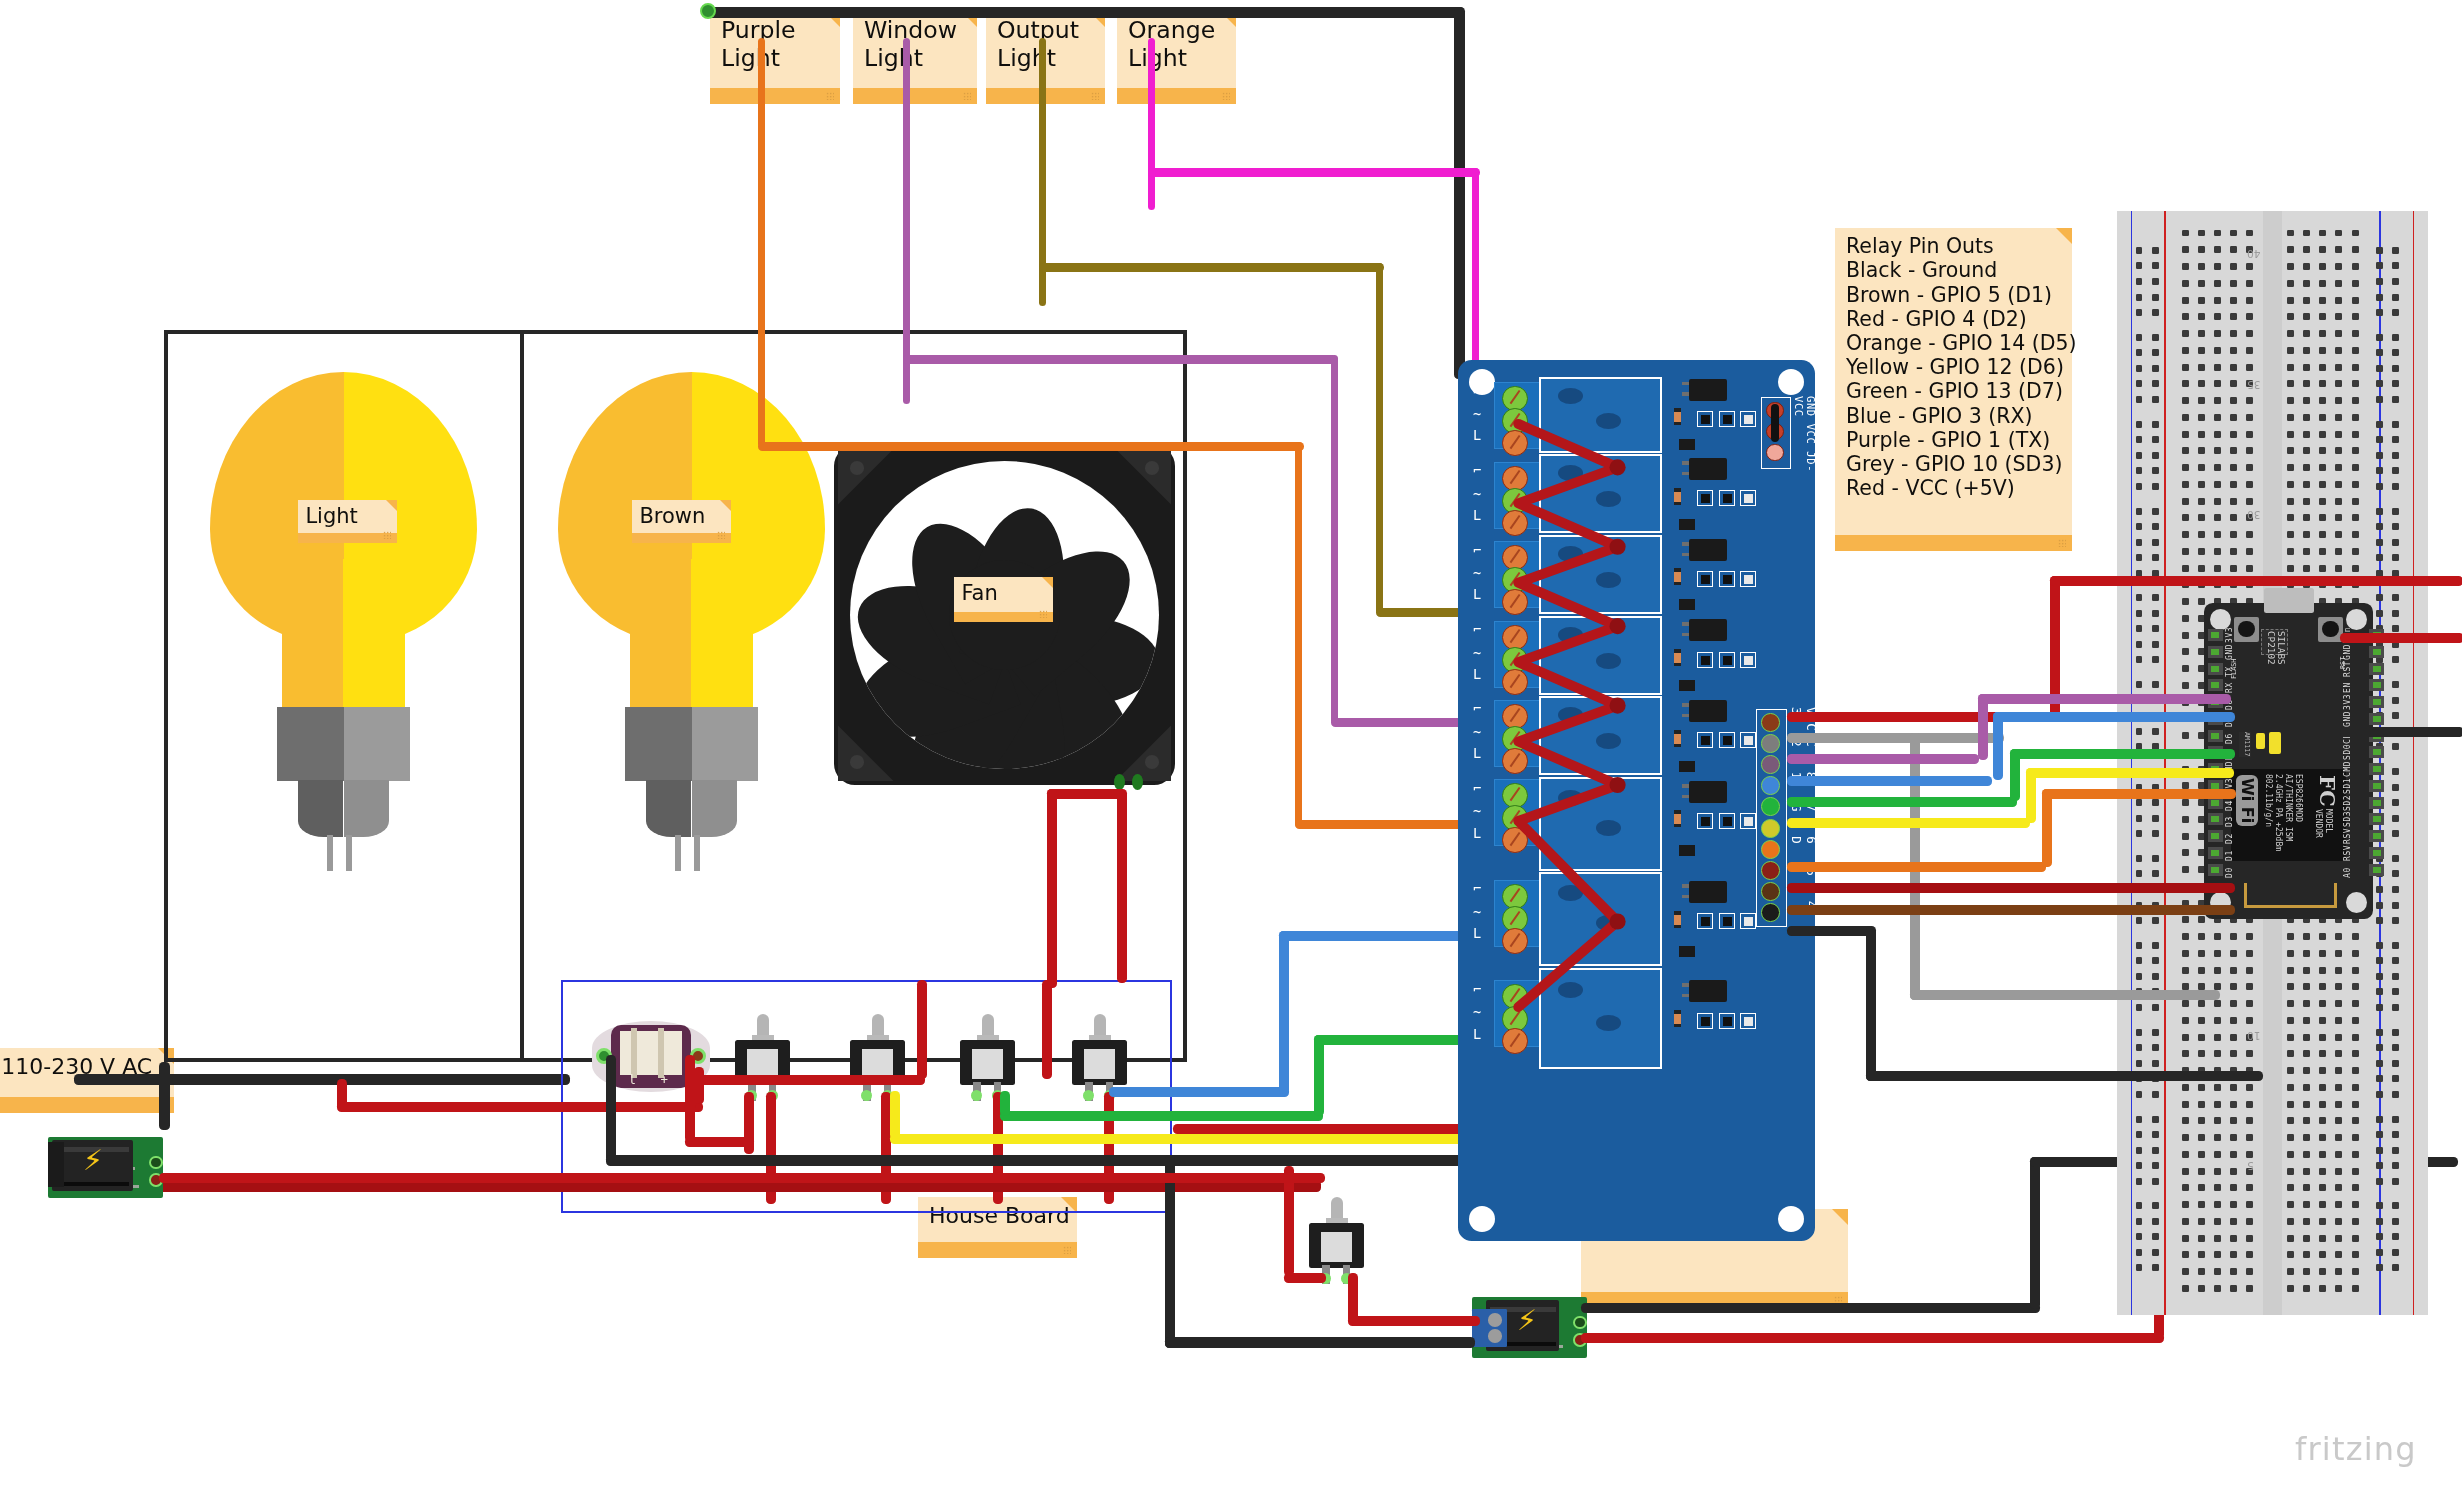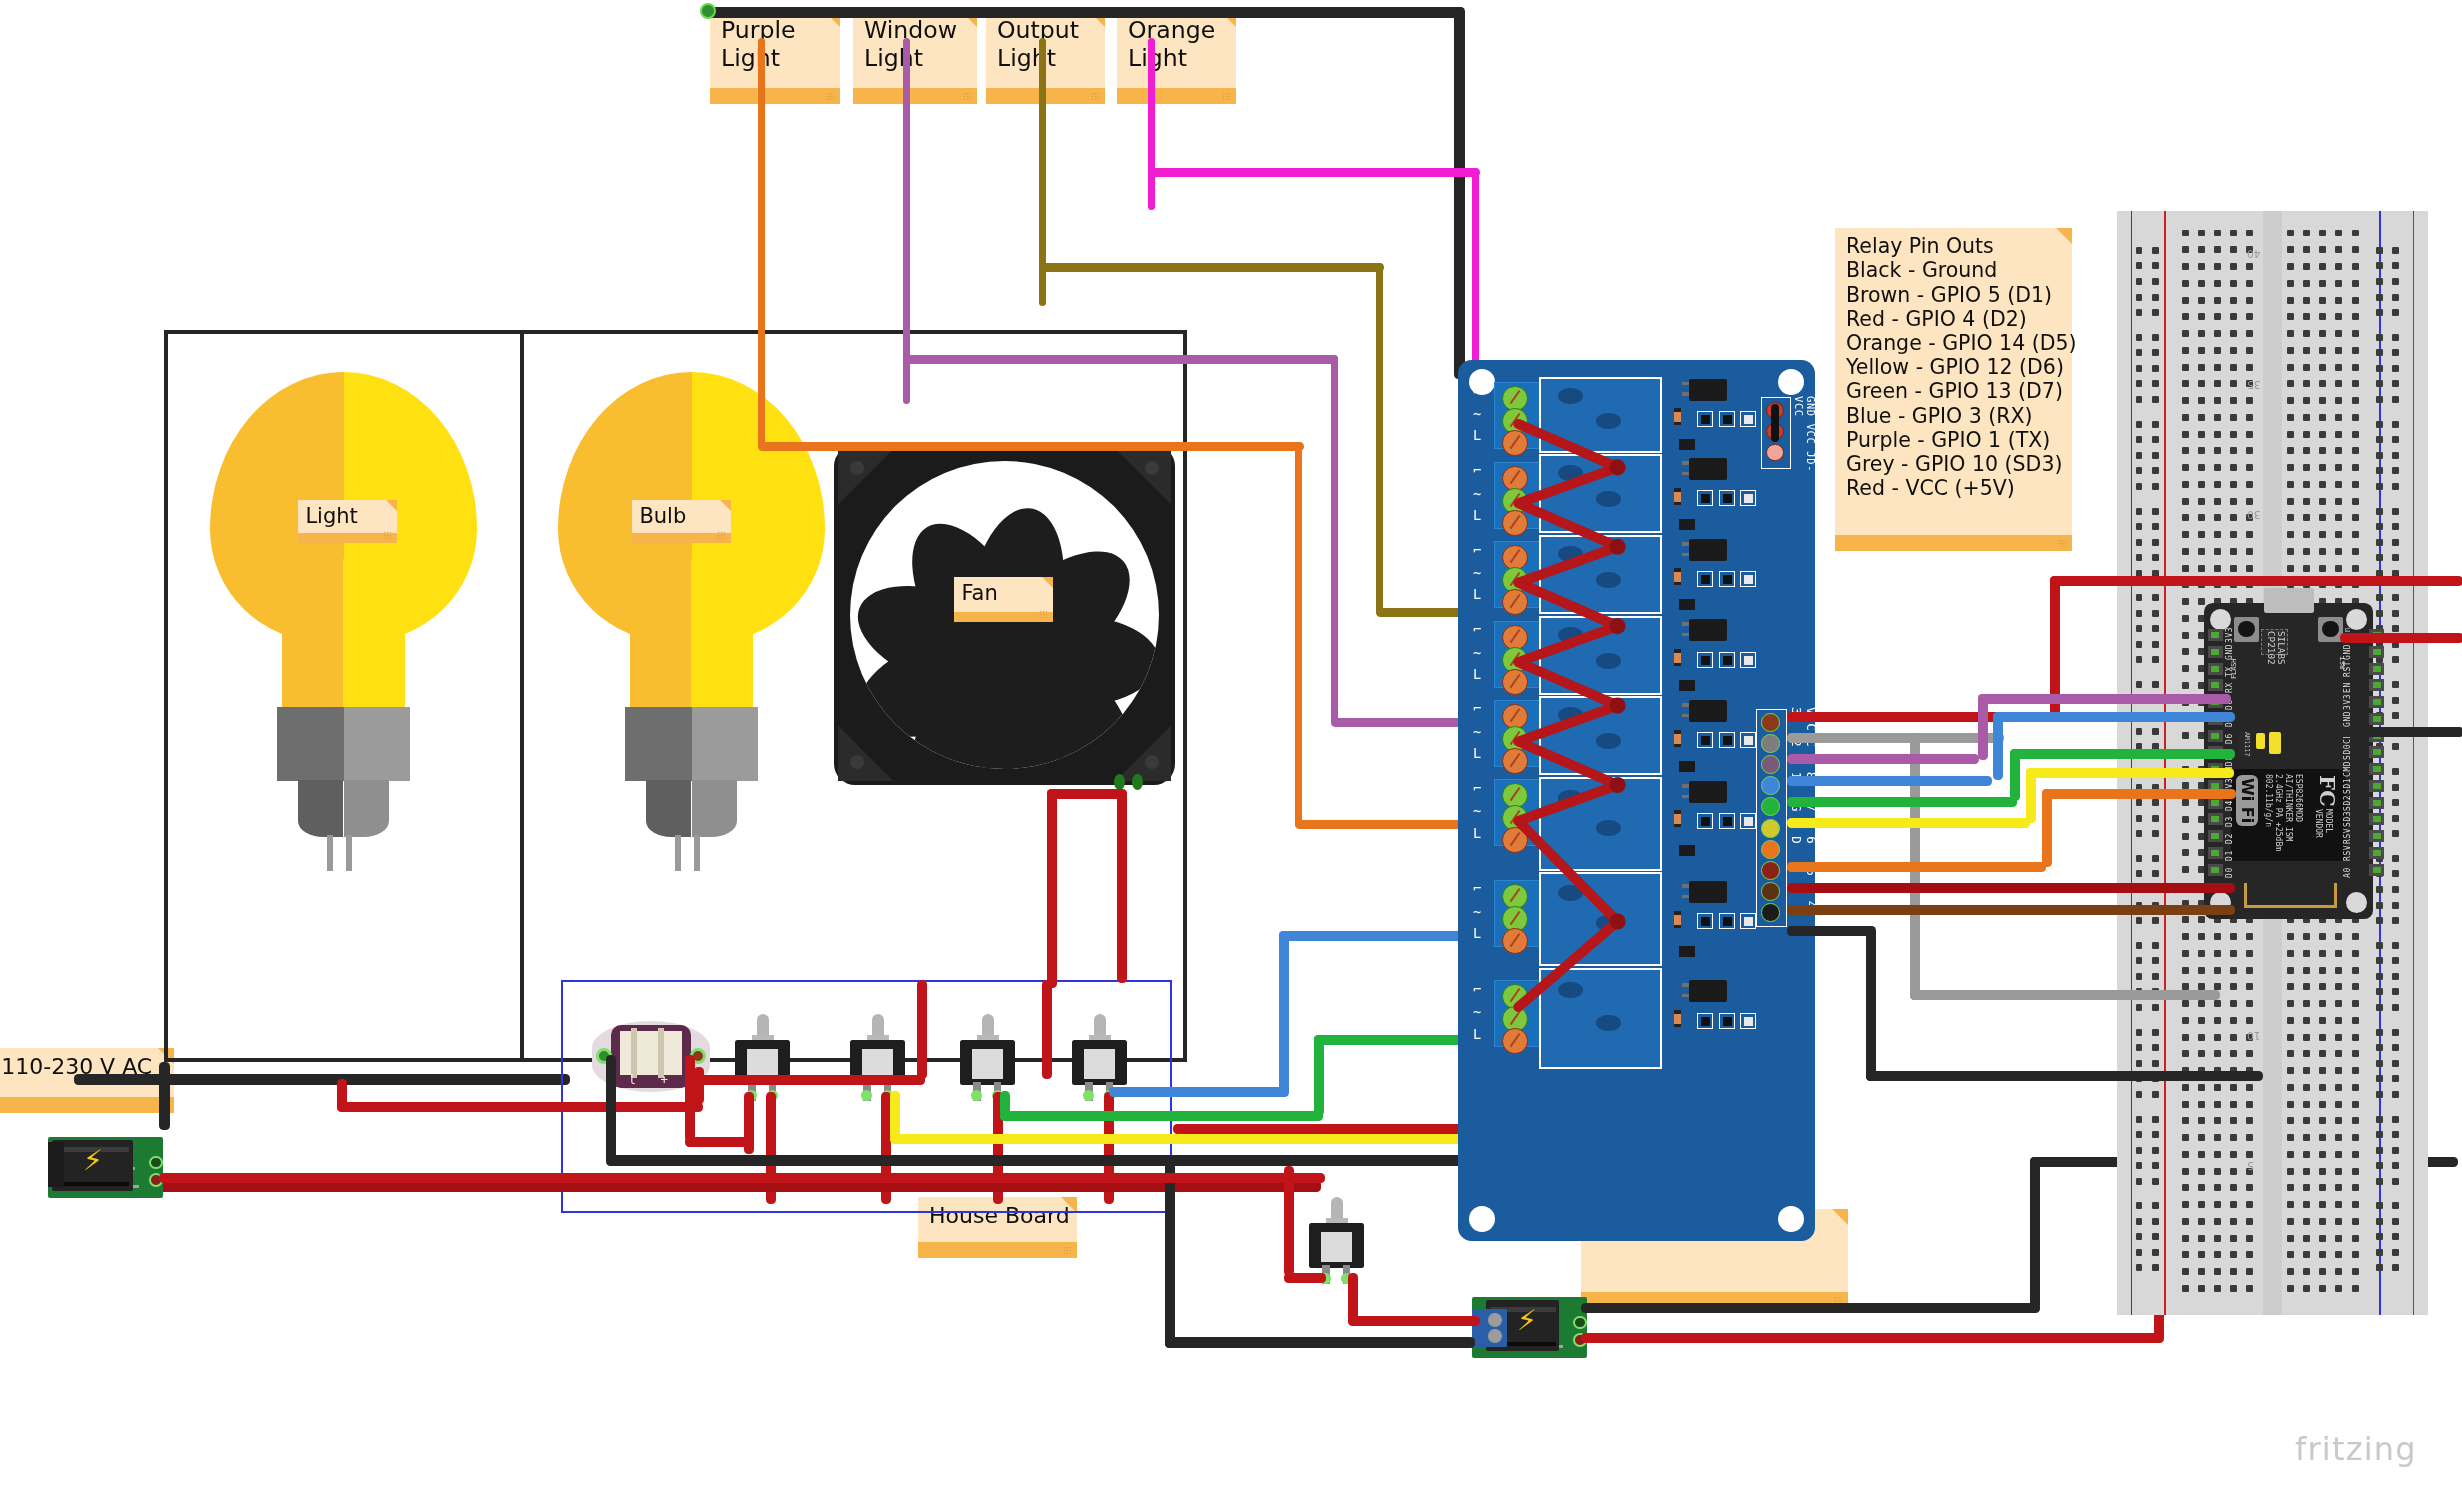--- a/index.html
+++ b/index.html
@@ -277,21 +277,21 @@
     </div>
     <div class="capB" style="top:73px;height:57px;">
       <div class="cl"></div>
       <div class="cr"></div>
     </div>
     <div class="leg" style="left:44%;top:128px;height:36px;"></div>
     <div class="leg" style="left:51%;top:128px;height:36px;"></div>
   </div>
   <div class="note" style="left:632px;top:500px;width:99px;height:43px;font-size:21px;">
     <div class="dogear" style="border-left-width:11px;border-top-width:11px;"></div>
-    <div class="body" style="padding:3.7px 5px 1.2px 7.4px;">Bulb</div>
+    <div class="body" style="padding:3.7px 5px 1.2px 7.4px;">Brown</div>
     <div class="foot" style="height:10.5px;"></div>
   </div>
 
   <div class="fan" style="left:834px;top:445px;width:341px;height:340px;">
     <div class="corner" style="left:3.7px;top:3.7px;clip-path:polygon(0 0,100% 0,0 100%);"></div>
     <div class="corner" style="right:3.7px;top:3.7px;clip-path:polygon(100% 0,100% 100%,0 0);"></div>
     <div class="corner" style="left:3.7px;bottom:3.7px;clip-path:polygon(0 0,0 100%,100% 100%);"></div>
     <div class="corner" style="right:3.7px;bottom:3.7px;clip-path:polygon(100% 0,100% 100%,0 100%);"></div>
     <div class="screw" style="left:16px;top:16px;"></div>
     <div class="screw" style="right:16px;top:16px;"></div>

